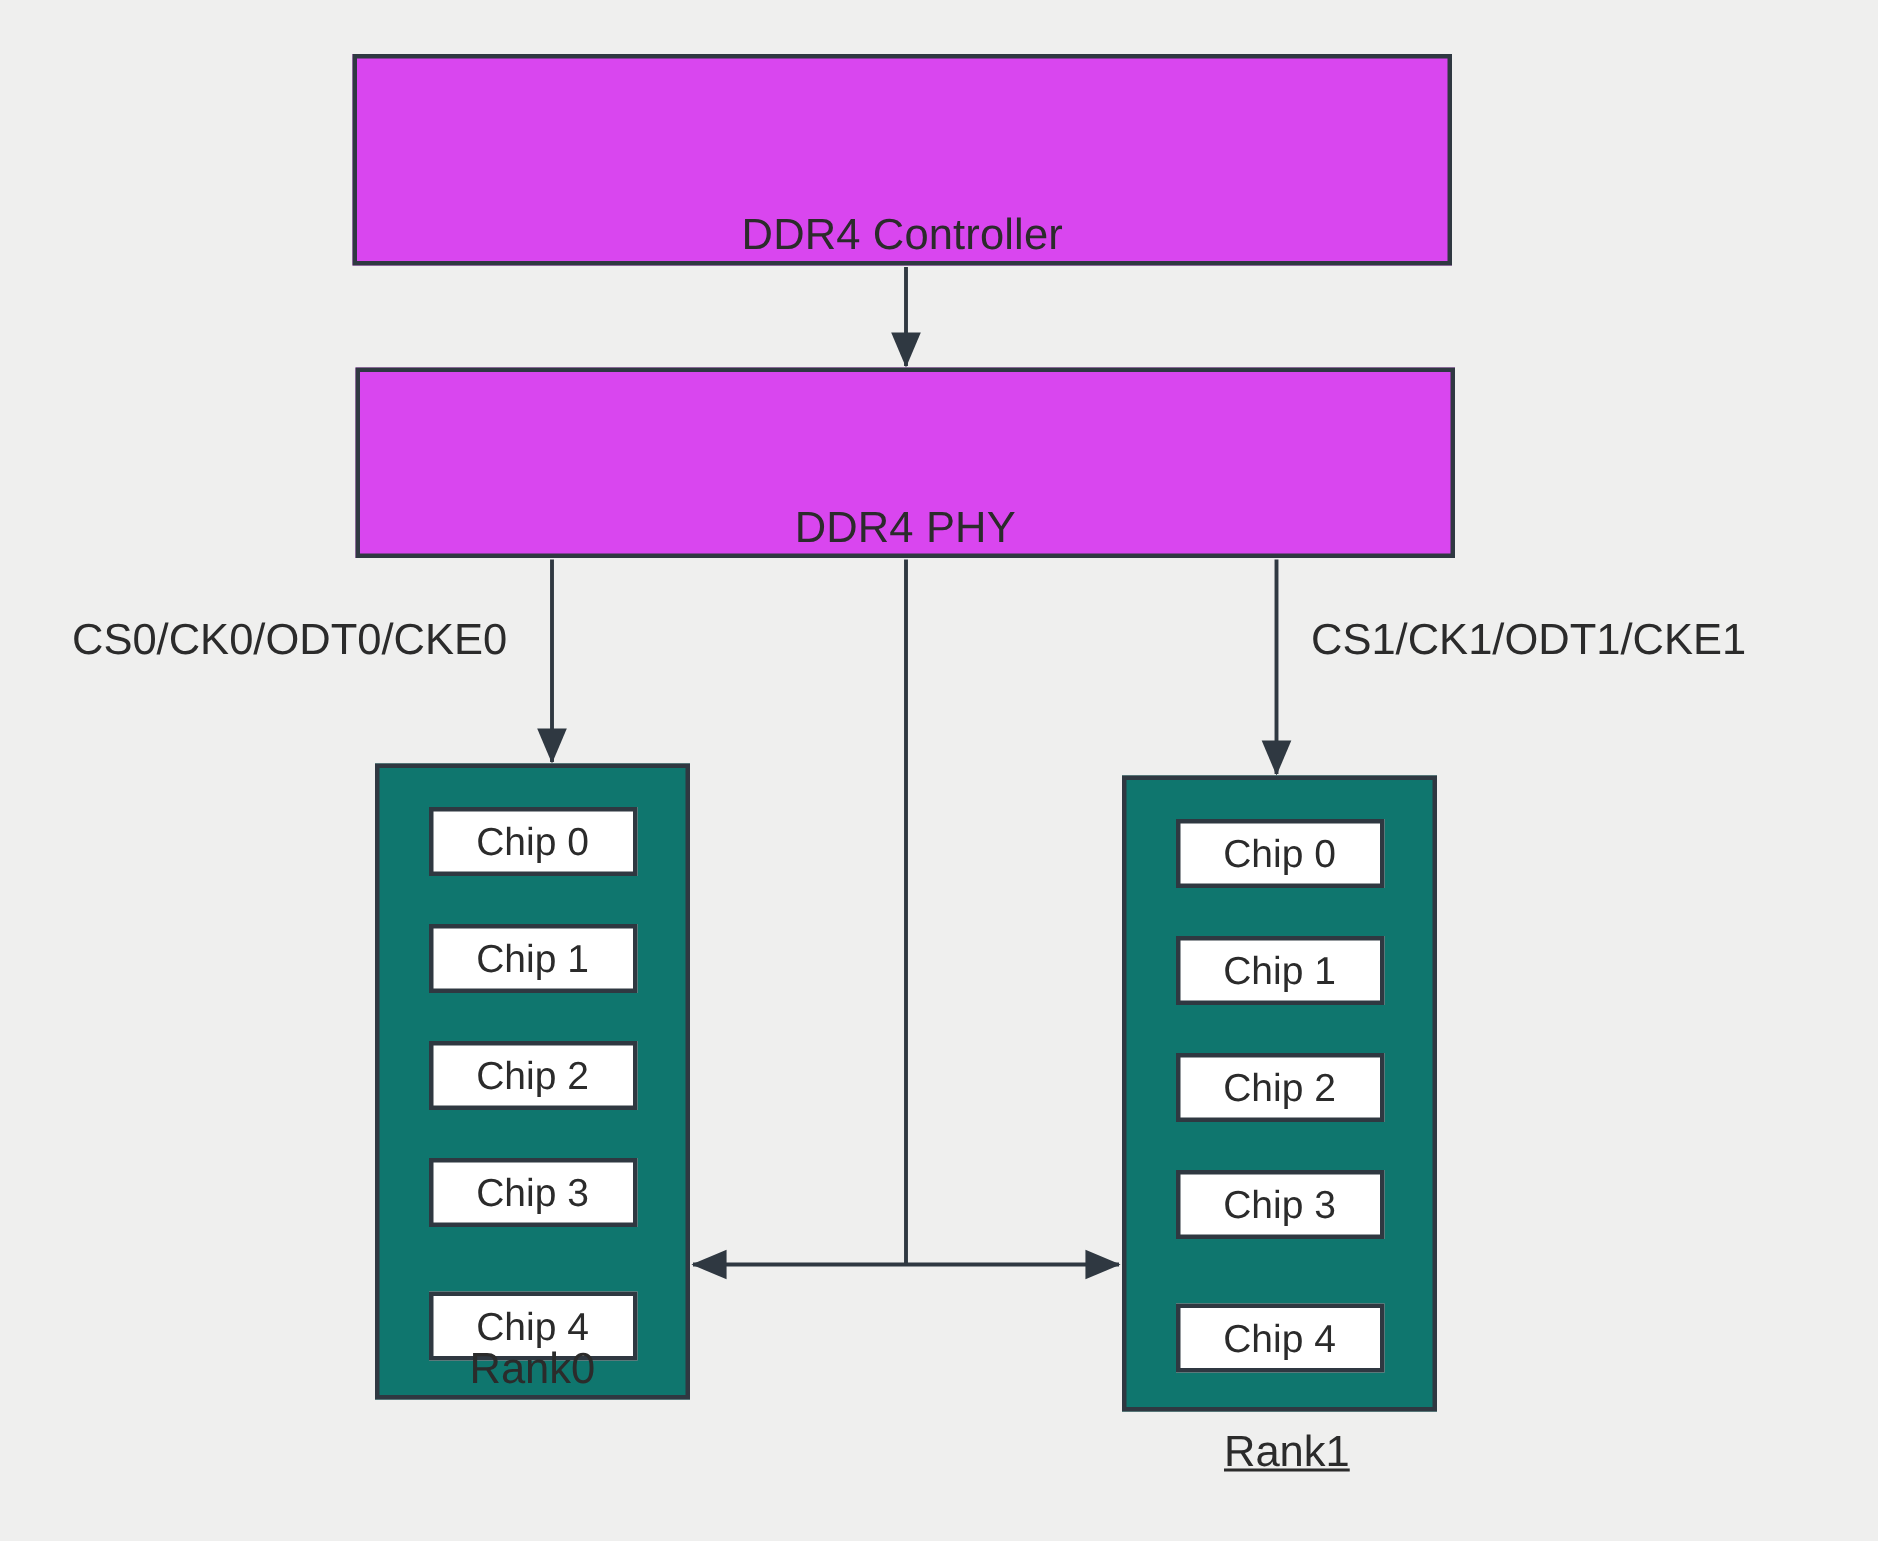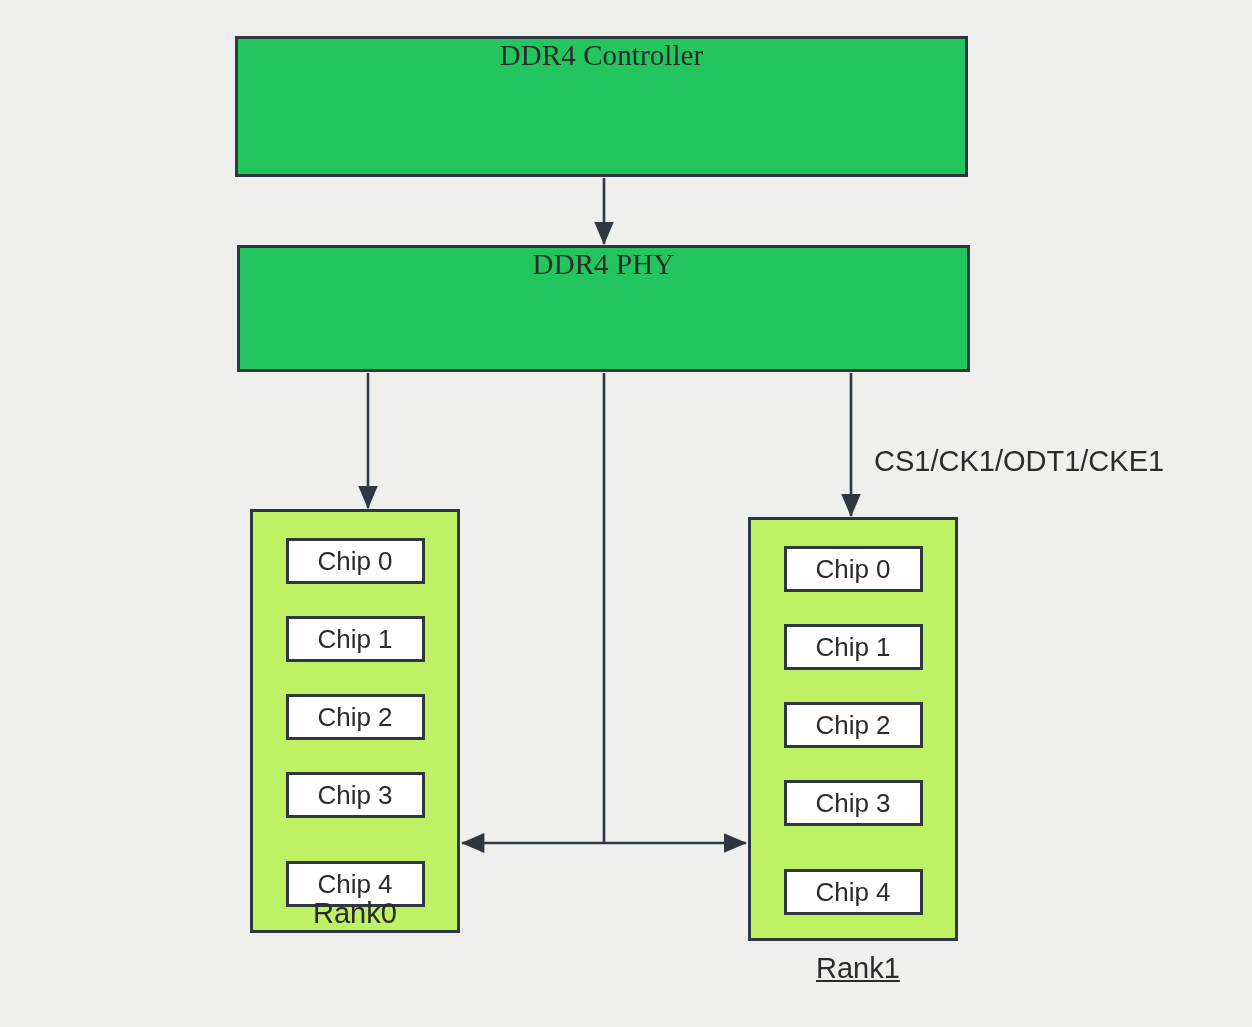--- a/index.html
+++ b/index.html
@@ -32,26 +32,25 @@
     top: 0;
     width: 1252px;
     height: 1027px;
     pointer-events: none;
   }
 
   
   .box {
     position: absolute;
     box-sizing: border-box;
-    background: #22c55e;
+    background: #d946ef;
     border: 3px solid #2f3841;
     display: flex;
-    align-items: flex-start;
+    align-items: flex-end;
     justify-content: center;
-    font-family: Liberation Serif, serif;
   }
   .box-label {
     font-size: 29px;
     color: #2b2b2b;
     letter-spacing: 0.1px;
     line-height: 1.15;
     white-space: nowrap;
   }
 
   #controller-box {
@@ -64,21 +63,21 @@
     left: 237px;
     top: 245px;
     width: 733px;
     height: 127px;
   }
 
   
   .rank-box {
     position: absolute;
     box-sizing: border-box;
-    background: #bef264;
+    background: #0f766e;
     border: 3px solid #2f3841;
   }
   #rank0-box {
     left: 250px;
     top: 509px;
     width: 210px;
     height: 424px;
   }
   #rank1-box {
     left: 748px;
@@ -122,21 +121,21 @@
 
   
   .free-text {
     position: absolute;
     font-size: 29px;
     color: #2b2b2b;
     white-space: nowrap;
     line-height: 1.18;
   }
   #cs0-label { left: 48px;  top: 410px; }
-  #cs1-label { left: 874px; top: 410px; margin-top: 34px; }
+  #cs1-label { left: 874px; top: 410px; }
 
   #other-signals-label {
     position: absolute;
     left: 486px;
     top: 617px;
     width: 110px;
     text-align: center;
     font-size: 29px;
     color: #2b2b2b;
     line-height: 1.32;
@@ -179,20 +178,21 @@
   </svg>
 
   <div class="box" id="controller-box">
     <span class="box-label">DDR4 Controller</span>
   </div>
 
   <div class="box" id="phy-box">
     <span class="box-label">DDR4 PHY</span>
   </div>
 
+  <div class="free-text" id="cs0-label">CS0/CK0/ODT0/CKE0</div>
   <div class="free-text" id="cs1-label">CS1/CK1/ODT1/CKE1</div>
 
 
   <div class="rank-box" id="rank0-box">
     <div class="chip-list">
       <div class="chip">
         <span class="chip-label">Chip 0</span>
       </div>
       <div class="chip">
         <span class="chip-label">Chip 1</span>

